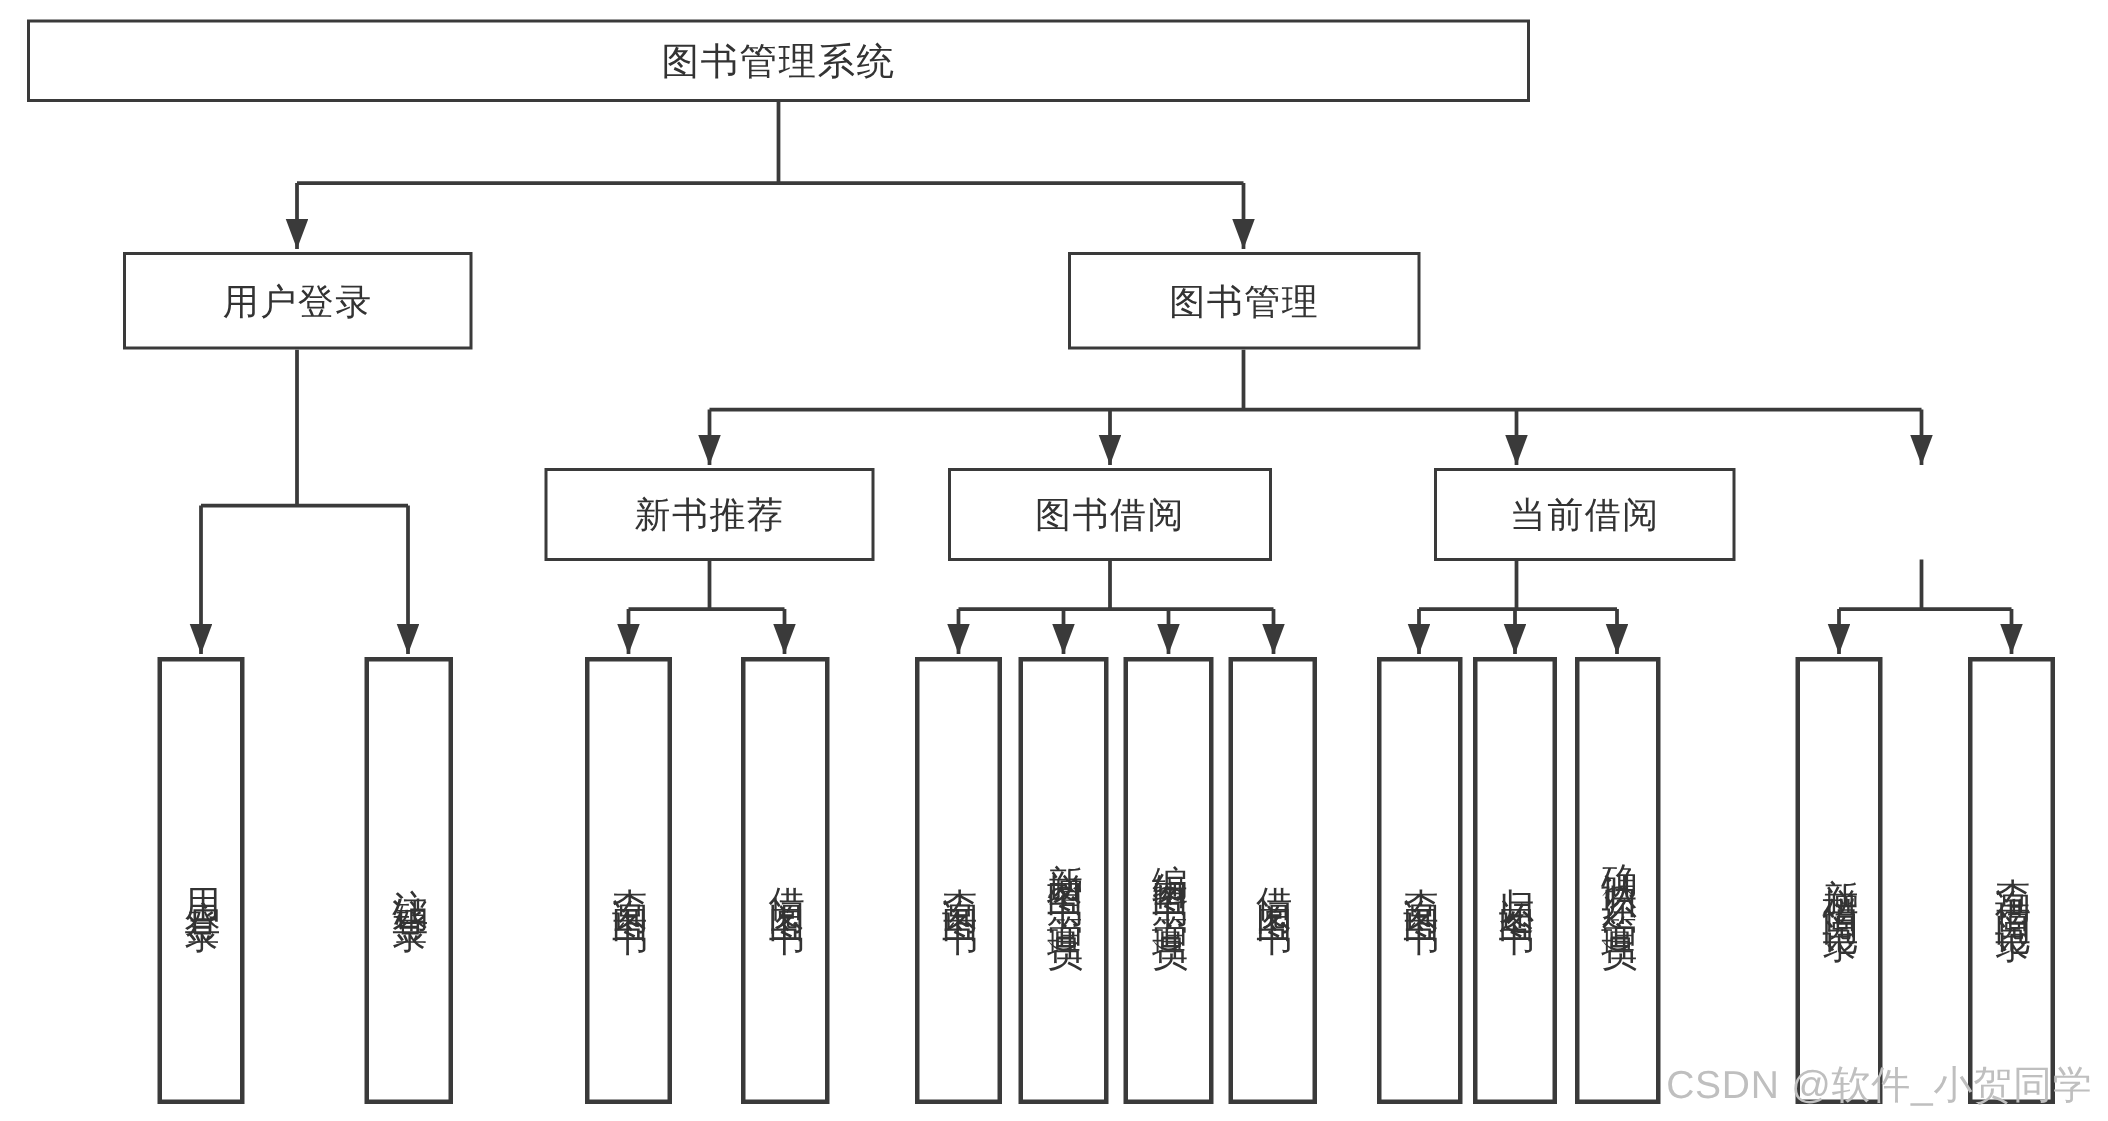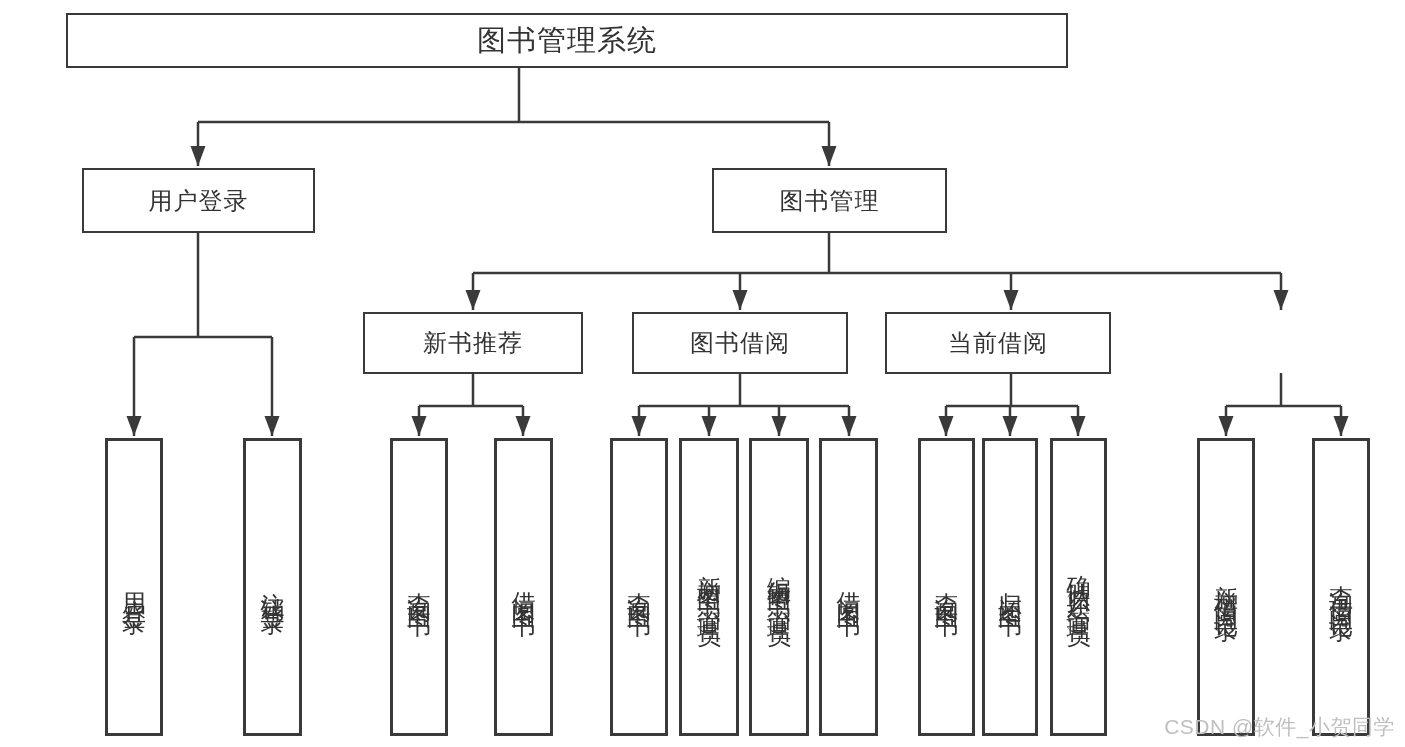--- a/index.html
+++ b/index.html
@@ -17,37 +17,37 @@
     border:2.5px solid #3a3a3a;
     background:#ffffff;
     display:flex;
     align-items:center;
     justify-content:center;
     color:#333333;
     font-size:24px;
     letter-spacing:1px;
     white-space:nowrap;
   }
-  .box.root{font-size:29px;margin-left:48px;}
+  .box.root{font-size:25px;}
   .leaf{
     border-width:3px;
     font-size:24px;
     letter-spacing:0;
   }
   .leaf span{
     writing-mode:vertical-rl;
     letter-spacing:7px;
     line-height:1;
   }
   .watermark{
     position:absolute;
     right:10px;
     bottom:6px;
     color:#bfbfbf;
-    font-size:21px;
+    font-size:26px;
     letter-spacing:0.5px;
   }
 </style>
 </head>
 <body>
 
 <div class="canvas">
 
   <svg width="1405" height="747" viewBox="0 0 1405 747">
     <defs>
@@ -87,21 +87,21 @@
     </g>
   </svg>
 
   <div class="box root" style="left:18px;top:13px;width:1002px;height:55px">图书管理系统</div>
 
   <div class="box" style="left:82px;top:168px;width:233px;height:65px">用户登录</div>
   <div class="box" style="left:712px;top:168px;width:235px;height:65px">图书管理</div>
 
   <div class="box" style="left:632px;top:312px;width:216px;height:62px">图书借阅</div>
   <div class="box" style="left:363px;top:312px;width:220px;height:62px">新书推荐</div>
-  <div class="box" style="left:885px;top:312px;width:226px;height:62px">当前借阅</div>
+  <div class="box" style="left:956px;top:312px;width:201px;height:62px">当前借阅</div>
 
   <div class="box leaf" style="left:105px;top:438px;width:58px;height:298px">
     <span>用户登录</span>
     </div>
   <div class="box leaf" style="left:243px;top:438px;width:59px;height:298px">
     <span>注销登录</span>
     </div>
 
   <div class="box leaf" style="left:390px;top:438px;width:58px;height:298px">
     <span>查询图书</span>

